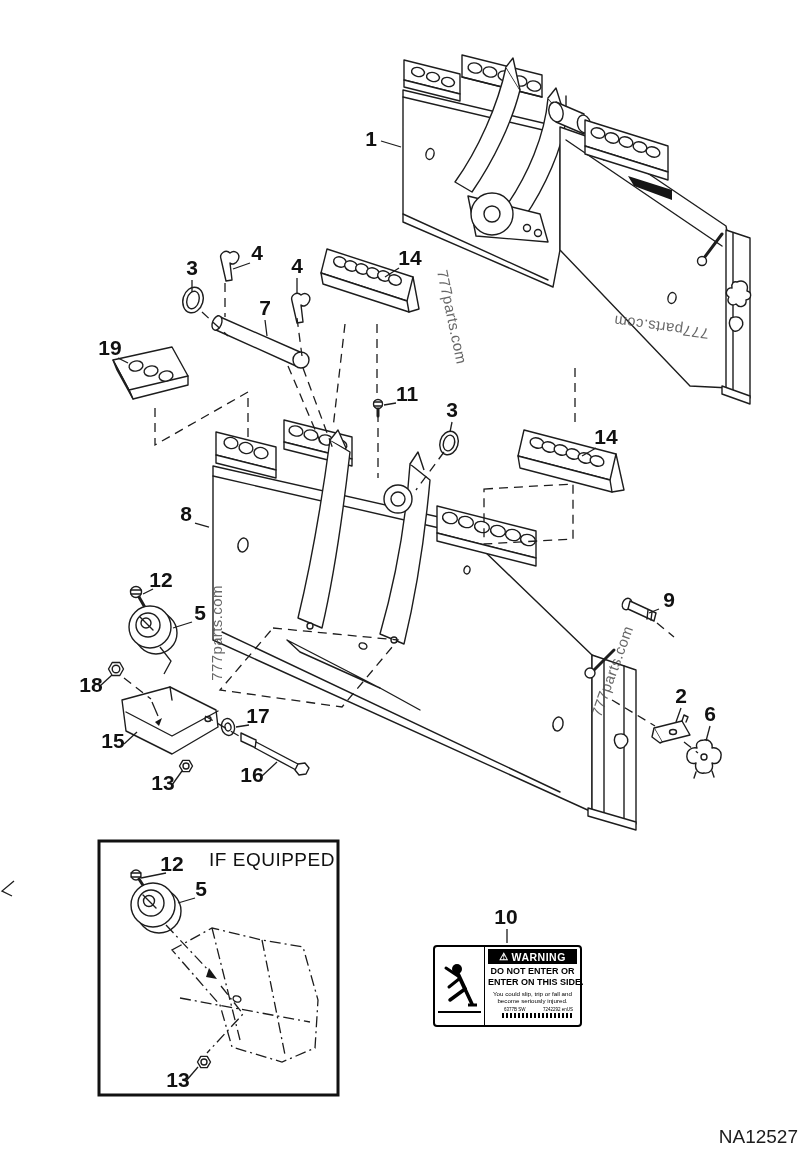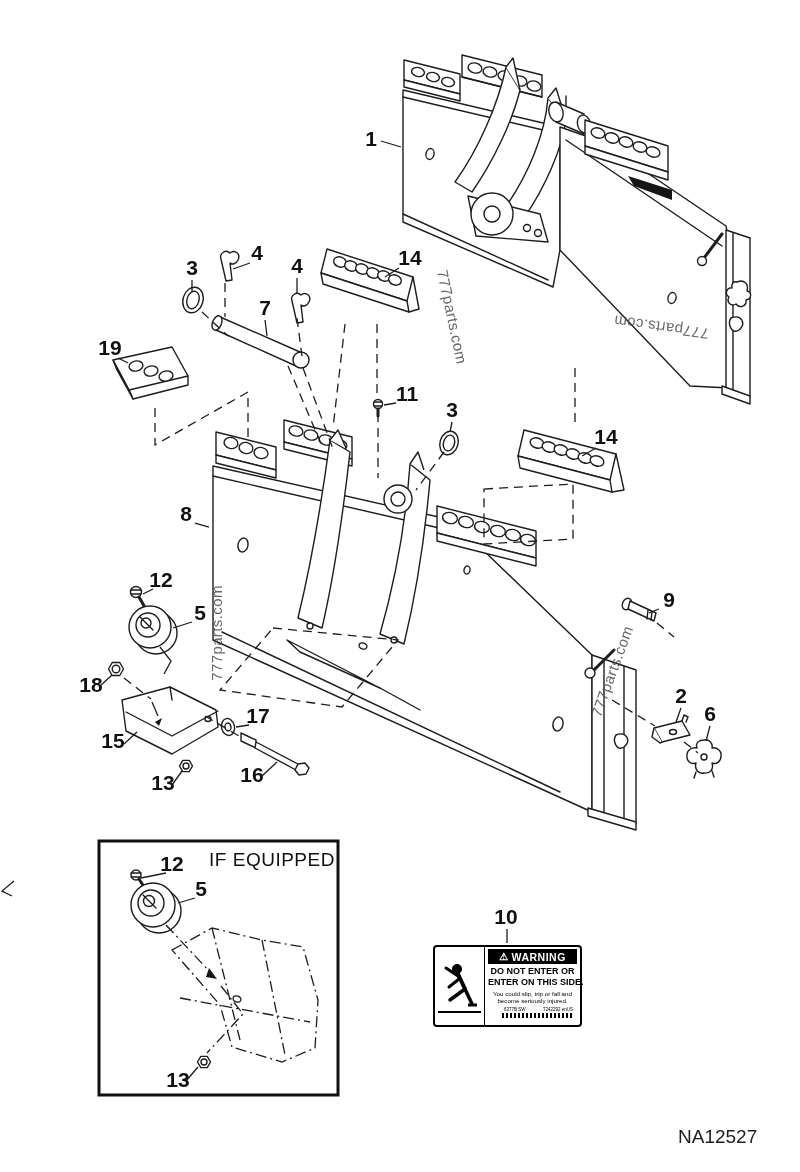--- a/index.html
+++ b/index.html
@@ -24,21 +24,21 @@
   .warn-right{flex:1;display:flex;flex-direction:column;padding:2px 3px 2px 3px;box-sizing:border-box;min-width:0;}
   .warn-head{background:#000;color:#fff;font-weight:bold;font-size:10.5px;height:15px;
              display:flex;align-items:center;justify-content:center;gap:3px;letter-spacing:.5px;}
   .warn-head .tri{font-size:10px;line-height:1;}
   .warn-main{font-weight:bold;font-size:9px;line-height:1.2;text-align:center;margin-top:2px;white-space:nowrap;}
   .warn-body{font-size:6.2px;line-height:1.2;text-align:center;margin-top:2px;}
   .warn-codes{display:flex;justify-content:space-between;font-size:4.5px;color:#000;
               margin-top:3px;padding:0 4px 0 16px;}
   .barcode{height:5px;margin:1px 3px 1px 14px;
            background:repeating-linear-gradient(90deg,#000 0 2px,#fff 2px 4px);}
-  .doc-num{position:absolute;left:678px;top:1126px;width:120px;text-align:left;
+  .doc-num{position:absolute;left:678px;top:1126px;width:120px;text-align:right;
            font-size:19px;color:#1c1c1c;}
 </style>
 </head>
 <body>
 
 <div class="canvas">
 
 <svg class="diagram" width="800" height="1172" viewBox="0 0 800 1172">
 
   <g>

